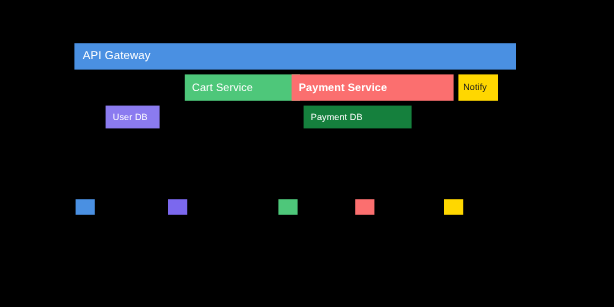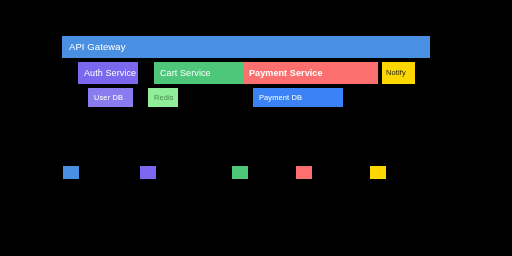--- a/index.html
+++ b/index.html
@@ -71,21 +71,21 @@
     height: 19px;
   }
   .tier-store .node-label {
     font-size: 7.5px;
     color: #ffffff;
     padding-left: 6px;
   }
   .db-user    { left: 88px;  width: 45px; background: #8b7bf0; }
   .db-redis   { left: 148px; width: 30px; background: #90ee9a; }
   .db-redis .node-label { color: #4a8a55; }
-  .db-payment { left: 253px; width: 90px; background: #3b82f6; }
+  .db-payment { left: 253px; width: 90px; background: #15803d; }
   .db-payment .node-label { color: #ffffff; }
 
   
   .legend-swatch {
     position: absolute;
     top: 166px;
     width: 16px;
     height: 13px;
   }
   .sw-0 { left: 63px;  background: #4a90e2; }
@@ -96,38 +96,32 @@
 </style>
 </head>
 <body>
 
 <div id="canvas">
 
   <div class="node tier-gateway">
     <span class="node-label">API Gateway</span>
   </div>
 
-  <div class="node tier-service svc-auth">
-    <span class="node-label">Auth Service</span>
-  </div>
   <div class="node tier-service svc-cart">
     <span class="node-label">Cart Service</span>
   </div>
   <div class="node tier-service svc-payment">
     <span class="node-label">Payment Service</span>
   </div>
   <div class="node tier-service svc-notify">
     <span class="node-label">Notify</span>
   </div>
 
   <div class="node tier-store db-user">
     <span class="node-label">User DB</span>
-  </div>
-  <div class="node tier-store db-redis">
-    <span class="node-label">Redis</span>
   </div>
   <div class="node tier-store db-payment">
     <span class="node-label">Payment DB</span>
   </div>
 
   <div class="legend-swatch sw-0"></div>
   <div class="legend-swatch sw-1"></div>
   <div class="legend-swatch sw-2"></div>
   <div class="legend-swatch sw-3"></div>
   <div class="legend-swatch sw-4"></div>

